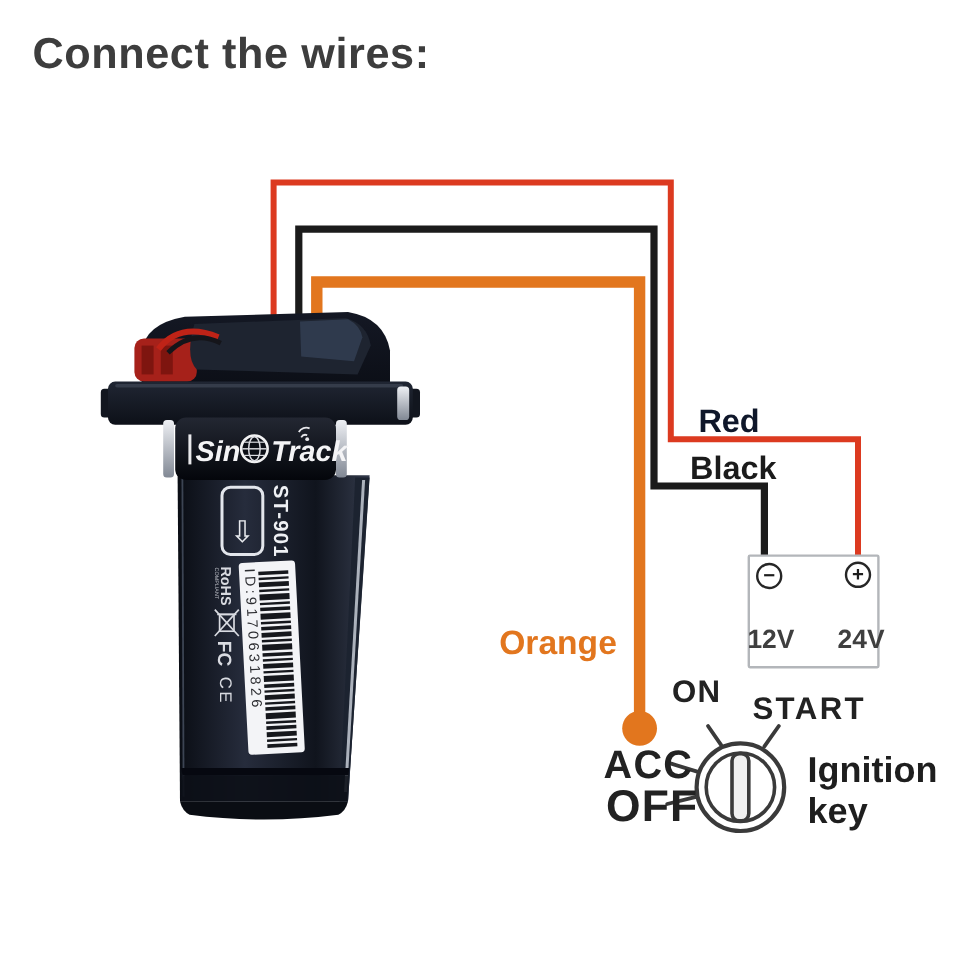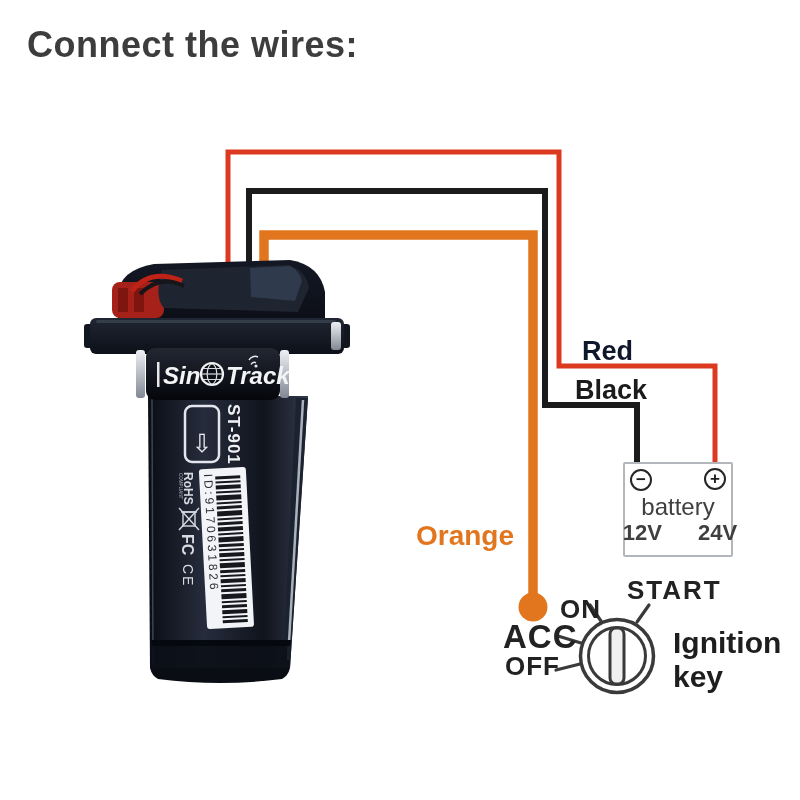--- a/index.html
+++ b/index.html
@@ -8,24 +8,24 @@
     font-family:"Liberation Sans",sans-serif;overflow:hidden;
   }
   .lbl{
     position:absolute;font-weight:600;line-height:1.05;white-space:nowrap;
     color:#222;
   }
   #title{left:27px;top:26px;font-size:36px;color:#3d3d3d;letter-spacing:.5px;}
   #lbl-red{left:582px;top:337px;font-size:27px;color:#0f172a;}
   #lbl-black{left:575px;top:376px;font-size:27px;color:#1b1b1b;text-align:right;}
   #lbl-orange{left:416px;top:521px;font-size:28px;color:#e2761e;}
-  #pos-on{left:560px;top:596px;font-size:26px;letter-spacing:1px;}
+  #pos-on{left:560px;top:563px;font-size:26px;letter-spacing:1px;}
   #pos-start{left:627px;top:577px;font-size:26px;letter-spacing:2px;}
   #pos-acc{left:503px;top:620px;font-size:33px;letter-spacing:1px;}
-  #pos-off{left:505px;top:653px;font-size:26px;letter-spacing:1px;}
+  #pos-off{left:505px;top:653px;font-size:37px;letter-spacing:1px;}
   #ign-label{left:673px;top:626px;font-size:30px;line-height:1.12;color:#1e1e1e;}
   svg.scene{position:absolute;left:0;top:0;}
   
   #battery{
     position:absolute;left:623px;top:462px;width:110px;height:95px;
     border:2px solid #b3b6ba;border-radius:2px;background:#fff;box-sizing:border-box;
   }
   .terminal{
     position:absolute;width:22px;height:22px;border:2.5px solid #262626;
     border-radius:50%;box-sizing:border-box;text-align:center;
@@ -193,21 +193,20 @@
 
 <div class="lbl" id="title">Connect the wires:</div>
 
 <div class="lbl" id="lbl-red">Red</div>
 <div class="lbl" id="lbl-black">Black</div>
 <div class="lbl" id="lbl-orange">Orange</div>
 
 <div id="battery">
   <span class="terminal" id="term-minus">−</span>
   <span class="terminal" id="term-plus">+</span>
-  <div id="battery-word">battery</div>
   <div id="battery-volts">
     <span>12V</span>
     <span>24V</span>
   </div>
 </div>
 
 <div class="lbl" id="pos-on">ON</div>
 <div class="lbl" id="pos-start">START</div>
 <div class="lbl" id="pos-acc">ACC</div>
 <div class="lbl" id="pos-off">OFF</div>

